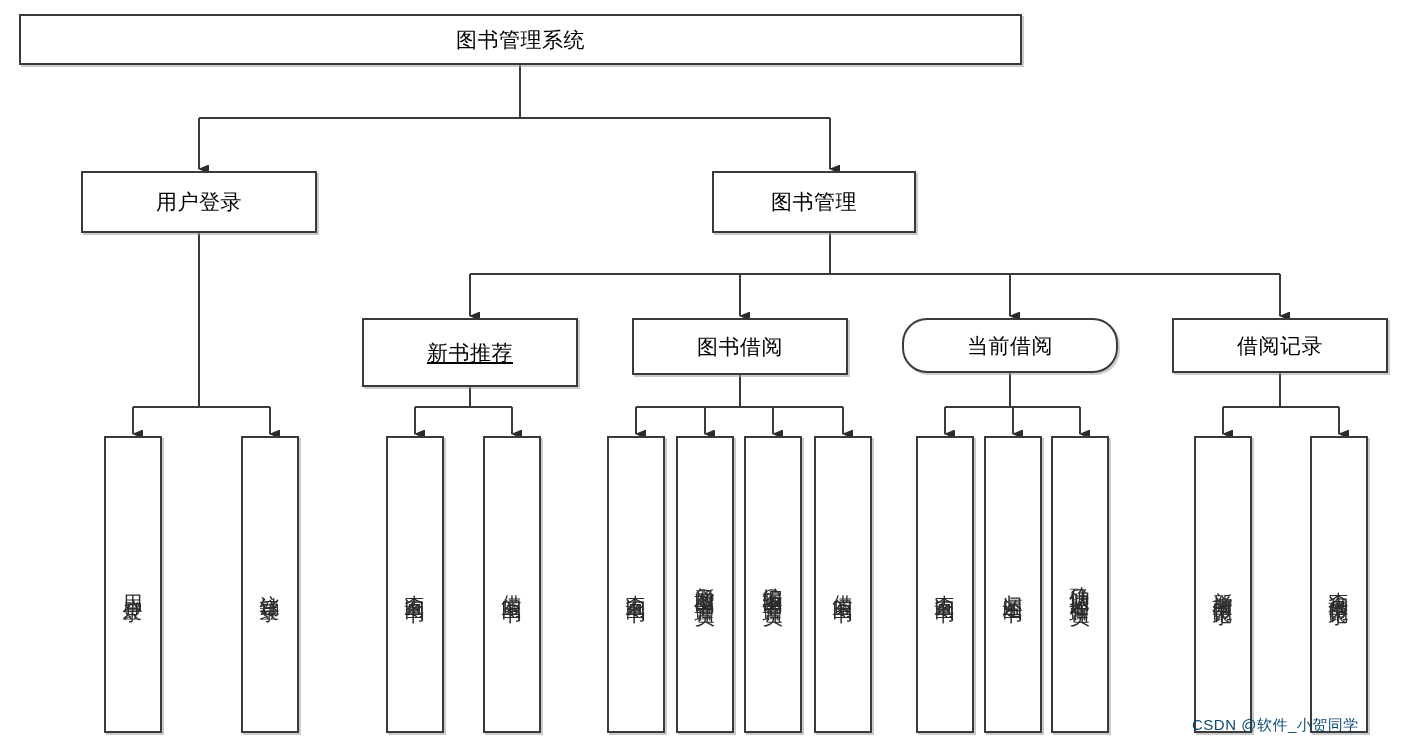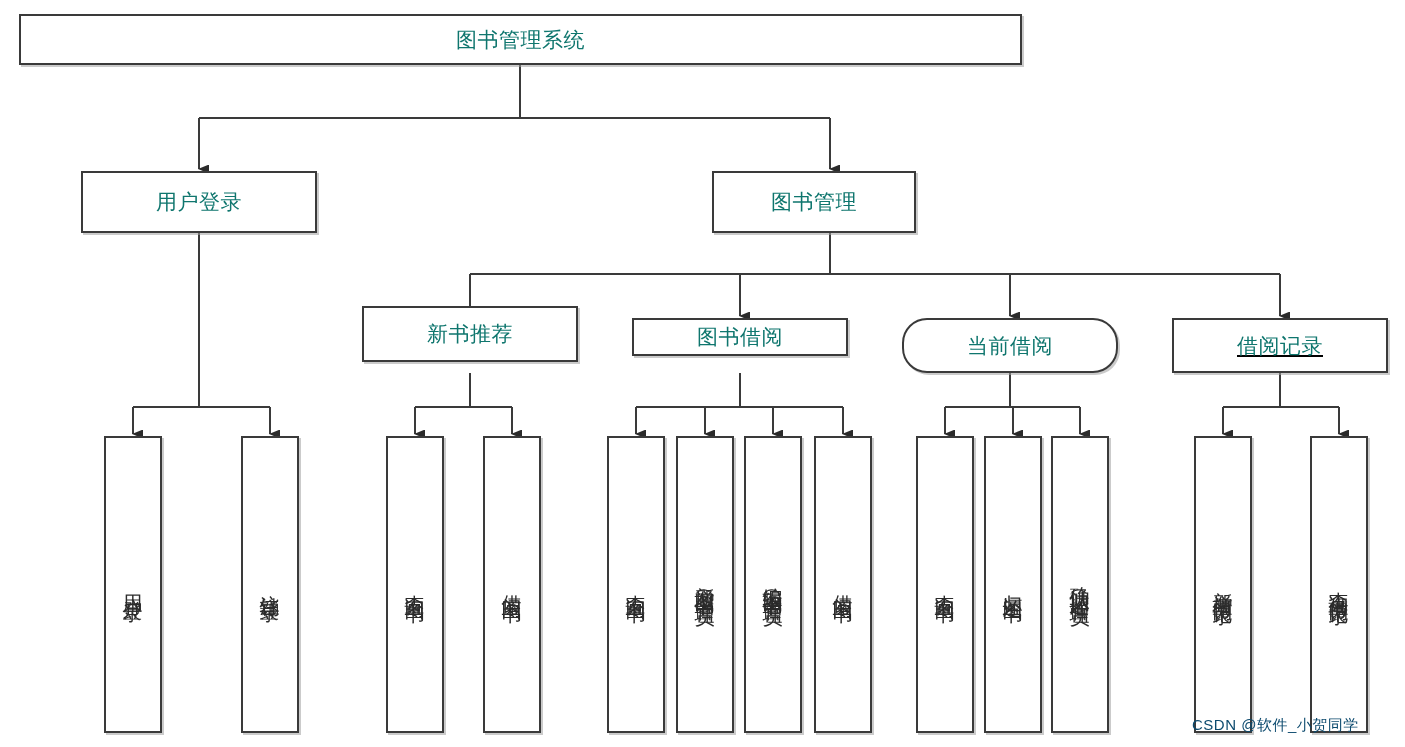--- a/index.html
+++ b/index.html
@@ -31,21 +31,21 @@
     border: 2px solid #3a3a3a;
     box-sizing: border-box;
     box-shadow: 2px 2px 0 0 rgba(160,160,160,0.55);
     display: flex;
     align-items: center;
     justify-content: center;
     overflow: hidden;
   }
   .node-label-h {
     font-size: 21px;
-    color: #0f766e;
+    color: #000000;
     line-height: 1.1;
     white-space: nowrap;
     letter-spacing: 0.5px;
   }
   .node-label-v {
     font-size: 20px;
     color: #2b2b2b;
     writing-mode: vertical-rl;
     text-orientation: upright;
     letter-spacing: 3px;
@@ -114,30 +114,30 @@
     <span class="node-label-h">图书管理系统</span>
   </div>
 
   <div class="node-box" style="left: 81px; top: 171px; width: 236px; height: 62px;">
     <span class="node-label-h">用户登录</span>
   </div>
   <div class="node-box" style="left: 712px; top: 171px; width: 204px; height: 62px;">
     <span class="node-label-h">图书管理</span>
   </div>
 
-  <div class="node-box" style="left: 362px; top: 306px; width: 216px; height: 56px;">
+  <div class="node-box" style="left: 362px; top: 318px; width: 216px; height: 69px; text-decoration: underline;">
     <span class="node-label-h">新书推荐</span>
   </div>
-  <div class="node-box" style="left: 632px; top: 318px; width: 216px; height: 38px;">
+  <div class="node-box" style="left: 632px; top: 318px; width: 216px; height: 57px;">
     <span class="node-label-h">图书借阅</span>
   </div>
   <div class="node-box" style="left: 902px; top: 318px; width: 216px; height: 55px; border-radius: 25px;">
     <span class="node-label-h">当前借阅</span>
   </div>
-  <div class="node-box" style="left: 1172px; top: 318px; width: 216px; height: 55px; text-decoration: underline;">
+  <div class="node-box" style="left: 1172px; top: 318px; width: 216px; height: 55px;">
     <span class="node-label-h">借阅记录</span>
   </div>
 
   <div class="node-box" style="left: 104px; top: 436px; width: 58px; height: 297px;">
     <span class="node-label-v">用户登录</span>
   </div>
   <div class="node-box" style="left: 241px; top: 436px; width: 58px; height: 297px;">
     <span class="node-label-v">注销登录</span>
   </div>
   <div class="node-box" style="left: 386px; top: 436px; width: 58px; height: 297px;">

